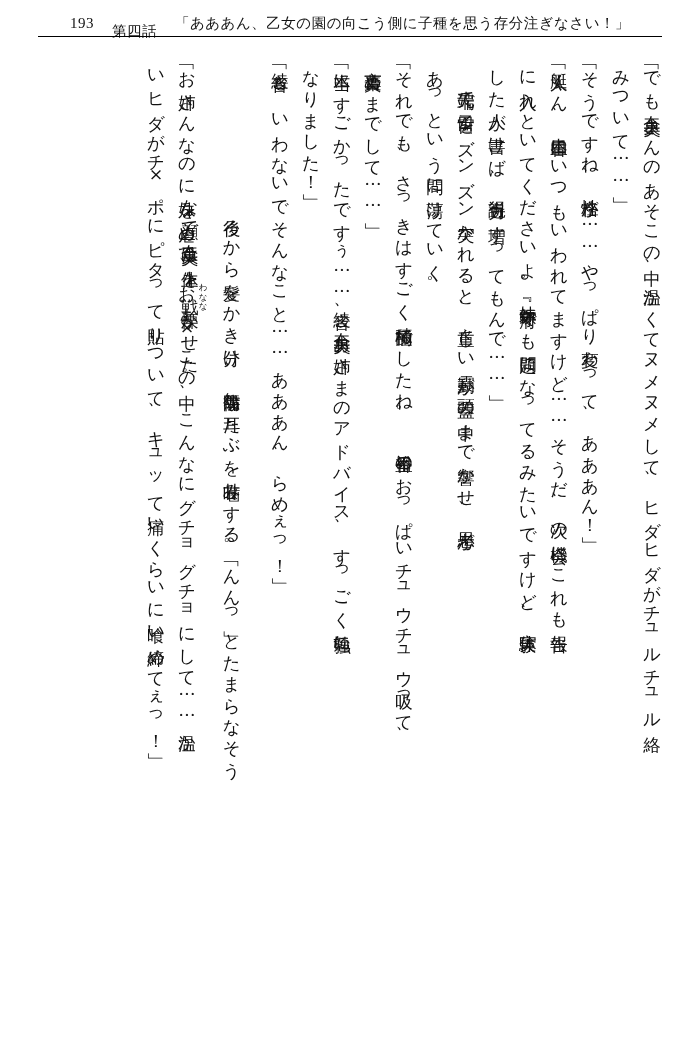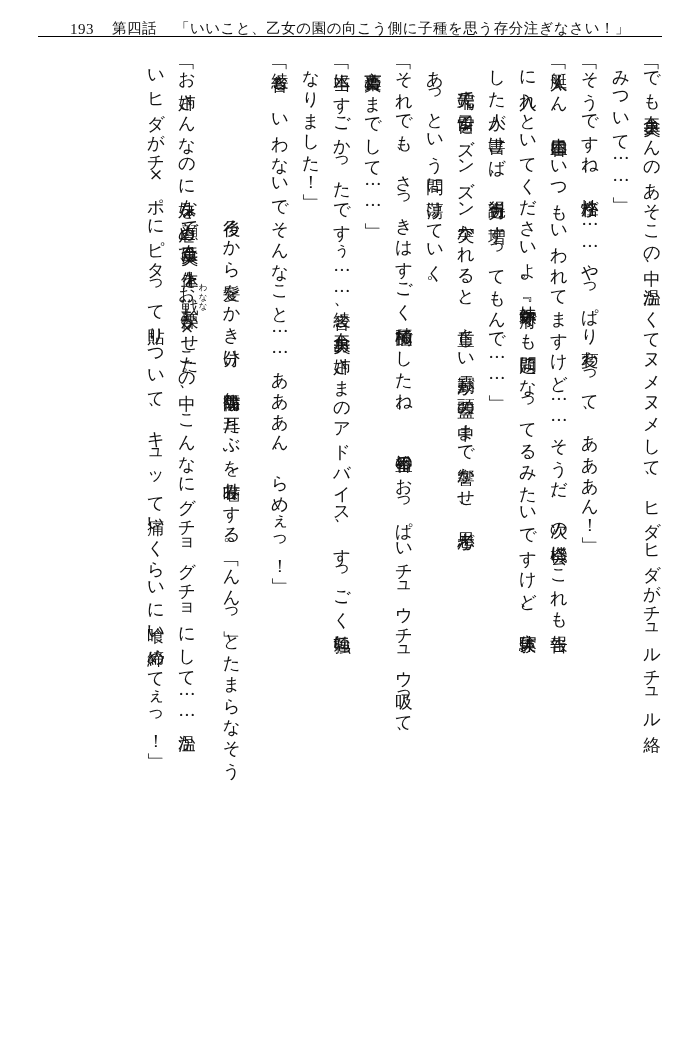--- a/index.html
+++ b/index.html
@@ -23,21 +23,21 @@
     background: #fff;
   }
   
   .header {
     position: absolute;
     top: 8px;
     left: 0;
     width: 700px;
     height: 30px;
     display: flex;
-    align-items: flex-end;
+    align-items: center;
     justify-content: center;
     gap: 18px;
     font-size: 14.5px;
     letter-spacing: 0.5px;
     white-space: nowrap;
   }
   .header .page-number {
     font-size: 15px;
     font-family: "Liberation Serif", serif;
   }
@@ -93,21 +93,21 @@
   }
 </style>
 </head>
 <body>
 
 <div class="page">
 
   <div class="header">
     <span class="page-number">193</span>
     <span class="chapter-label">第四話</span>
-    <span class="chapter-title">「いいこと、乙女の園の向こう側に子種を思う存分注ぎなさい！」</span>
+    <span class="chapter-title">「あああん、乙女の園の向こう側に子種を思う存分注ぎなさい！」</span>
   </div>
 
   <div class="rule"></div>
 
   <div class="body-area">
     <div class="vline">「でも奈央美さんのあそこの中、温かくてヌメヌメして、ヒダヒダがチュルチュル絡</div>
     <div class="vline">みついて……」</div>
     <div class="vline">「そうですね、性格が……やっぱり変わって、あああん！」</div>
     <div class="vline">「艇人くん、由香里にいつもいわれてますけど……そうだ、次の機会にこれも報告</div>
     <div class="vline">に入れといてくださいよ。『妹鎮守府』でも問題になってるみたいですけど、実体験</div>

